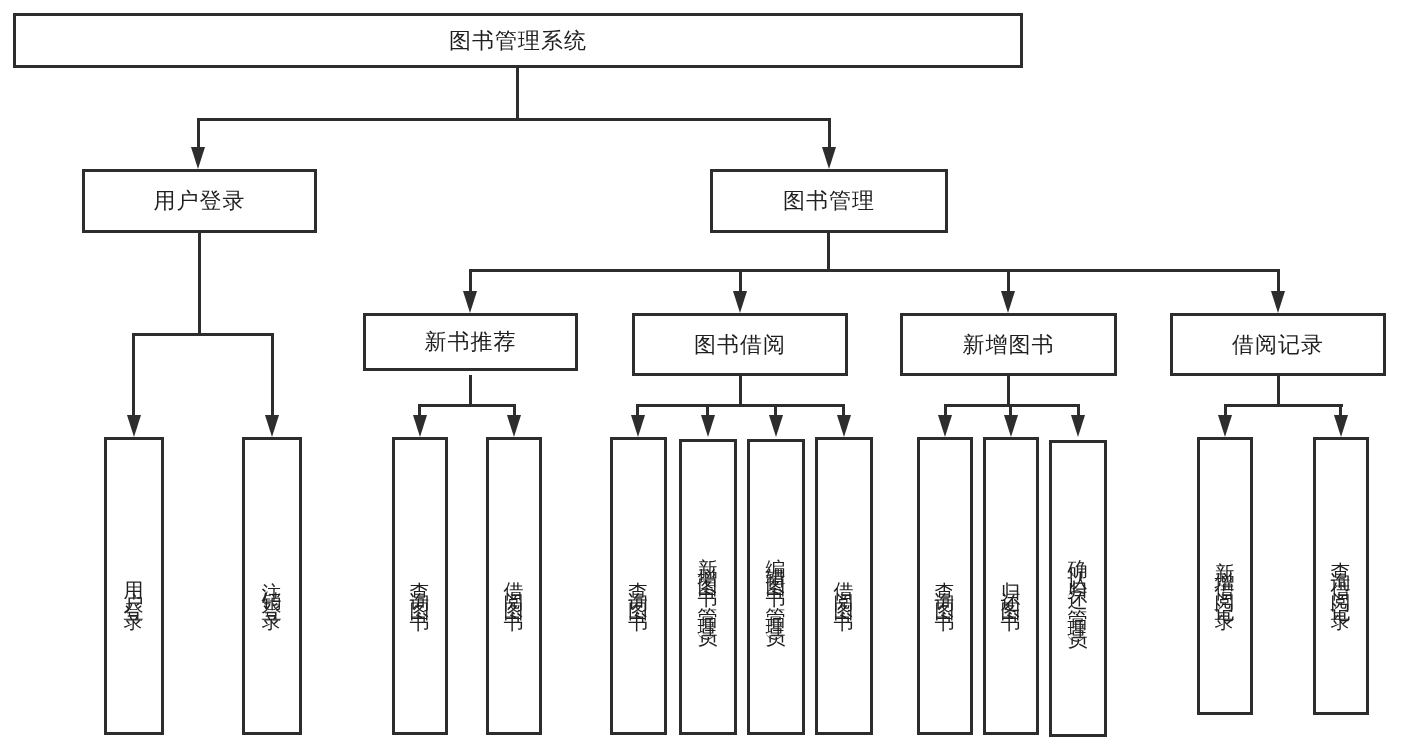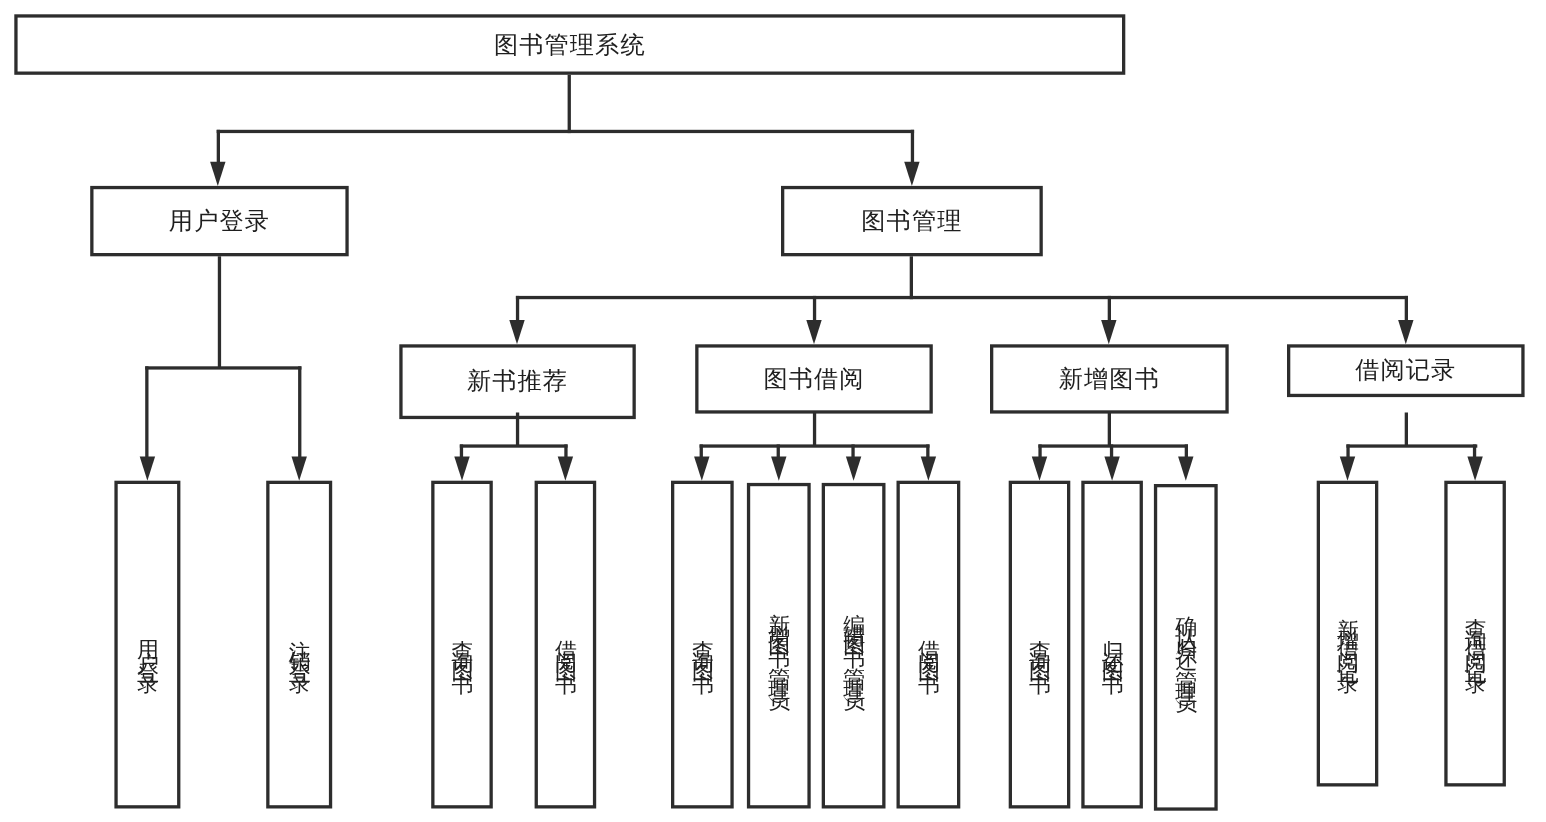--- a/index.html
+++ b/index.html
@@ -63,30 +63,30 @@
   <div class="h" style="left:469px;top:269px;width:811px;"></div>
   <div class="v" style="left:469px;top:269px;height:24px;"></div>
   <div class="a" style="left:463px;top:291px;"></div>
   <div class="v" style="left:739px;top:269px;height:24px;"></div>
   <div class="a" style="left:733px;top:291px;"></div>
   <div class="v" style="left:1007px;top:269px;height:24px;"></div>
   <div class="a" style="left:1001px;top:291px;"></div>
   <div class="v" style="left:1277px;top:269px;height:24px;"></div>
   <div class="a" style="left:1271px;top:291px;"></div>
 
-  <div class="box hbox" style="left:363px;top:313px;width:215px;height:68px;">
+  <div class="box hbox" style="left:363px;top:313px;width:215px;height:58px;">
     <span>新书推荐</span>
   </div>
   <div class="box hbox" style="left:632px;top:313px;width:216px;height:63px;">
     <span>图书借阅</span>
   </div>
   <div class="box hbox" style="left:900px;top:313px;width:217px;height:63px;">
     <span>新增图书</span>
   </div>
-  <div class="box hbox" style="left:1170px;top:313px;width:216px;height:48px;">
+  <div class="box hbox" style="left:1170px;top:313px;width:216px;height:63px;">
     <span>借阅记录</span>
   </div>
 
   <div class="v" style="left:469px;top:375px;height:31px;"></div>
   <div class="h" style="left:418px;top:404px;width:98px;"></div>
   <div class="v" style="left:418px;top:404px;height:13px;"></div>
   <div class="a" style="left:413px;top:415px;"></div>
   <div class="v" style="left:513px;top:404px;height:13px;"></div>
   <div class="a" style="left:507px;top:415px;"></div>
 

